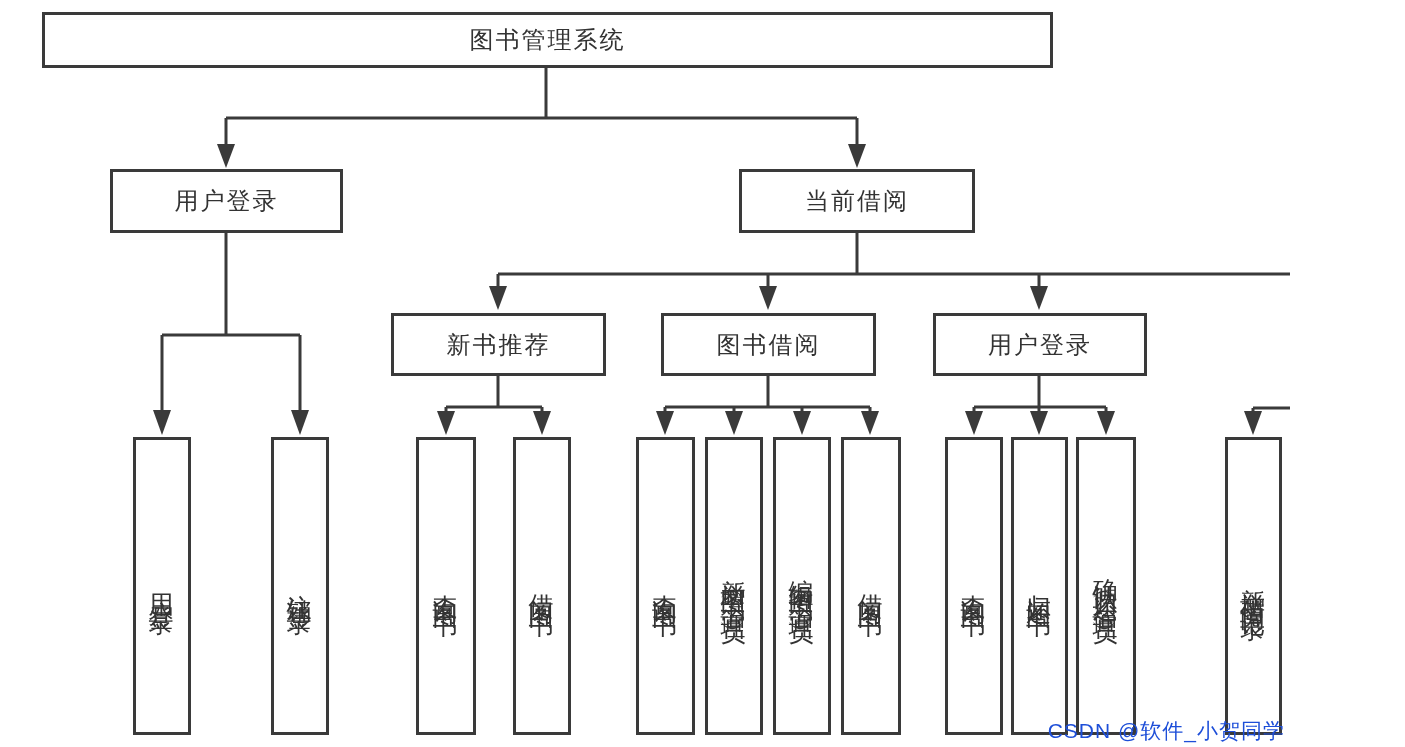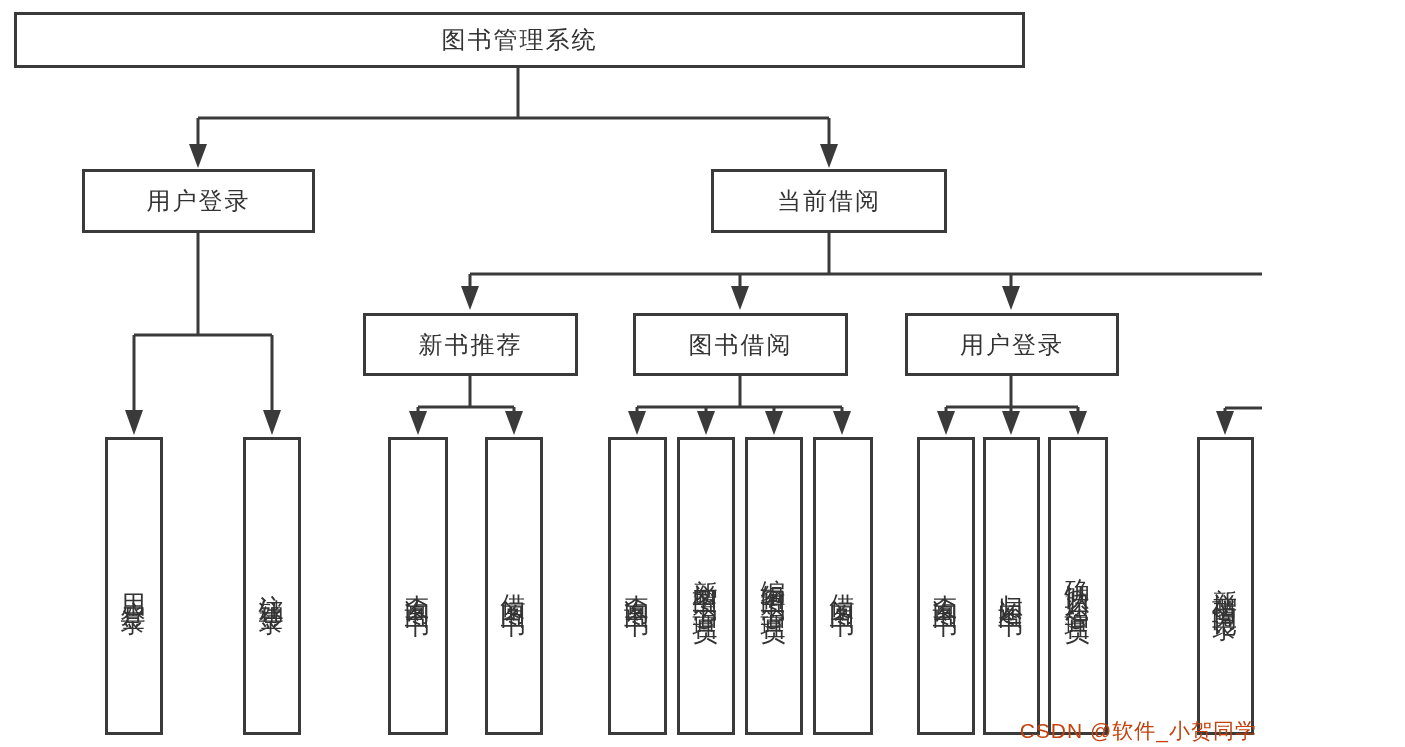--- a/index.html
+++ b/index.html
@@ -1,33 +1,33 @@
 <!DOCTYPE html>
 <html><head>
 <meta charset="utf-8">
 <style>
   html,body{margin:0;padding:0;background:#ffffff;}
   .canvas{
     position:relative;width:1262px;height:747px;background:#ffffff;overflow:hidden;
-    font-family:"Liberation Sans","DejaVu Sans",sans-serif;color:#333333;
+    font-family:"Liberation Sans","DejaVu Sans",sans-serif;color:#333333;margin-left:28px;
   }
   svg.connectors{position:absolute;left:0;top:0;width:1405px;height:747px;}
   .box{
     position:absolute;box-sizing:border-box;border:3px solid #3a3a3a;background:#ffffff;
     display:flex;align-items:center;justify-content:center;text-align:center;
     white-space:nowrap;
   }
   .hbox{font-size:24px;letter-spacing:2px;}
   .vbox{
     writing-mode:vertical-rl;text-orientation:mixed;
     font-size:25px;letter-spacing:6px;padding:6px 0;
   }
   .watermark{
     position:absolute;right:5px;bottom:2px;font-size:21px;letter-spacing:1px;
-    color:#c2410c;z-index:5;
+    color:#1d4ed8;z-index:5;
   }
 </style>
 </head>
 <body>
 
 <div class="canvas">
 
   <svg class="connectors" viewBox="0 0 1405 747" xmlns="http://www.w3.org/2000/svg">
     <g stroke="#3a3a3a" stroke-width="3" fill="none">
 

